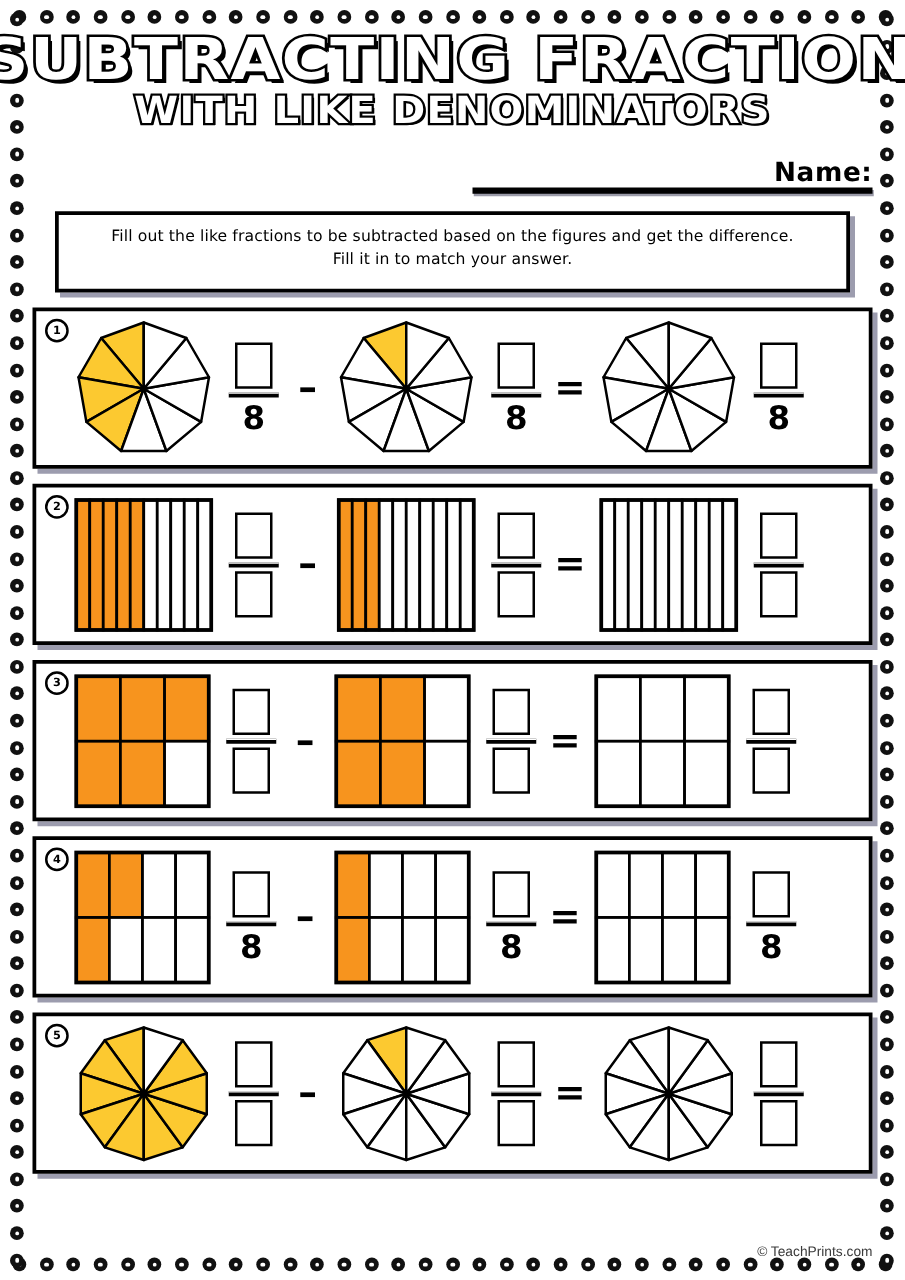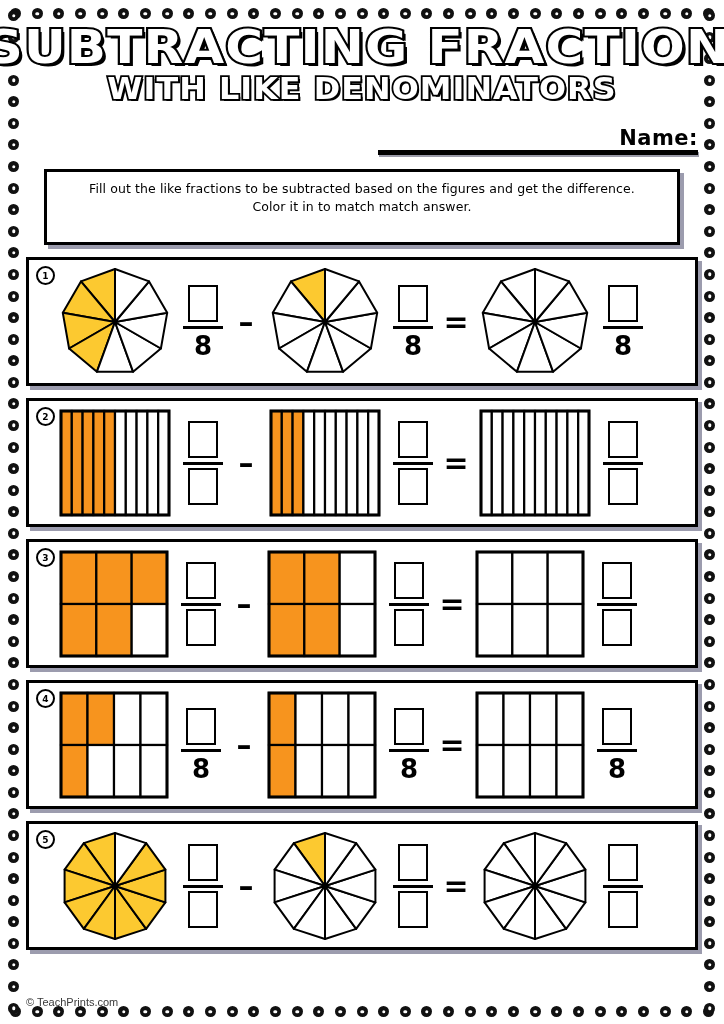--- a/index.html
+++ b/index.html
@@ -76,21 +76,21 @@
     flex:0 0 auto; width:320px; height:5px;
     background:#000; margin-bottom:4px; margin-left:1px;
     box-shadow: 1px 2px 0 #9a9aa8;
   }
 
   
   .instr-box {
     margin:10px 18px 0 18px;
     border:3px solid #000;
     background:#fff;
-    padding:8px 10px 26px;
+    padding:8px 10px 15px;
     text-align:center;
     box-shadow: 4px 4px 0 #9c9cae;
   }
   .instr-line {
     font-family:"DejaVu Sans", sans-serif;
     font-size:12.5px; color:#000; line-height:1.45;
     letter-spacing:0.1px;
   }
 
   
@@ -146,21 +146,21 @@
   }
   .frac-den-num {
     font-family:"DejaVu Sans", sans-serif;
     font-size:26px; font-weight:bold; color:#000;
     line-height:1; padding-top:1px;
   }
 
   
   .footer {
     position:absolute; left:0; right:0; bottom:-2px;
-    text-align:left;
+    text-align:right;
     font-family:"Liberation Sans", sans-serif;
     font-size:11px; color:#3a3a3a;
   }
 </style>
 </head>
 <body>
 
 <div class="page">
 
   <div class="dot-row top">
@@ -339,21 +339,21 @@
       <div class="title-sub">WITH LIKE DENOMINATORS</div>
     </div>
 
     <div class="name-row">
       <span class="name-label">Name:</span>
       <span class="name-rule"></span>
     </div>
 
     <div class="instr-box">
       <div class="instr-line">Fill out the like fractions to be subtracted based on the figures and get the difference.</div>
-      <div class="instr-line">Color it in to match match answer.</div>
+      <div class="instr-line">Fill it in to match your answer.</div>
     </div>
 
     <div class="problems" id="problems">
         <div class="problem">
           <div class="badge">1</div>
           <div class="expr">
             <div class="term">
               <div class="figure">
                 <svg width="112" height="112" viewBox="0 0 112 112" class="pie">
                   <path d="M 56 56 L 56.00 3.00 L 21.93 15.40 Z" fill="#FCC930" stroke="#000000" stroke-width="2" stroke-linejoin="round"></path>

